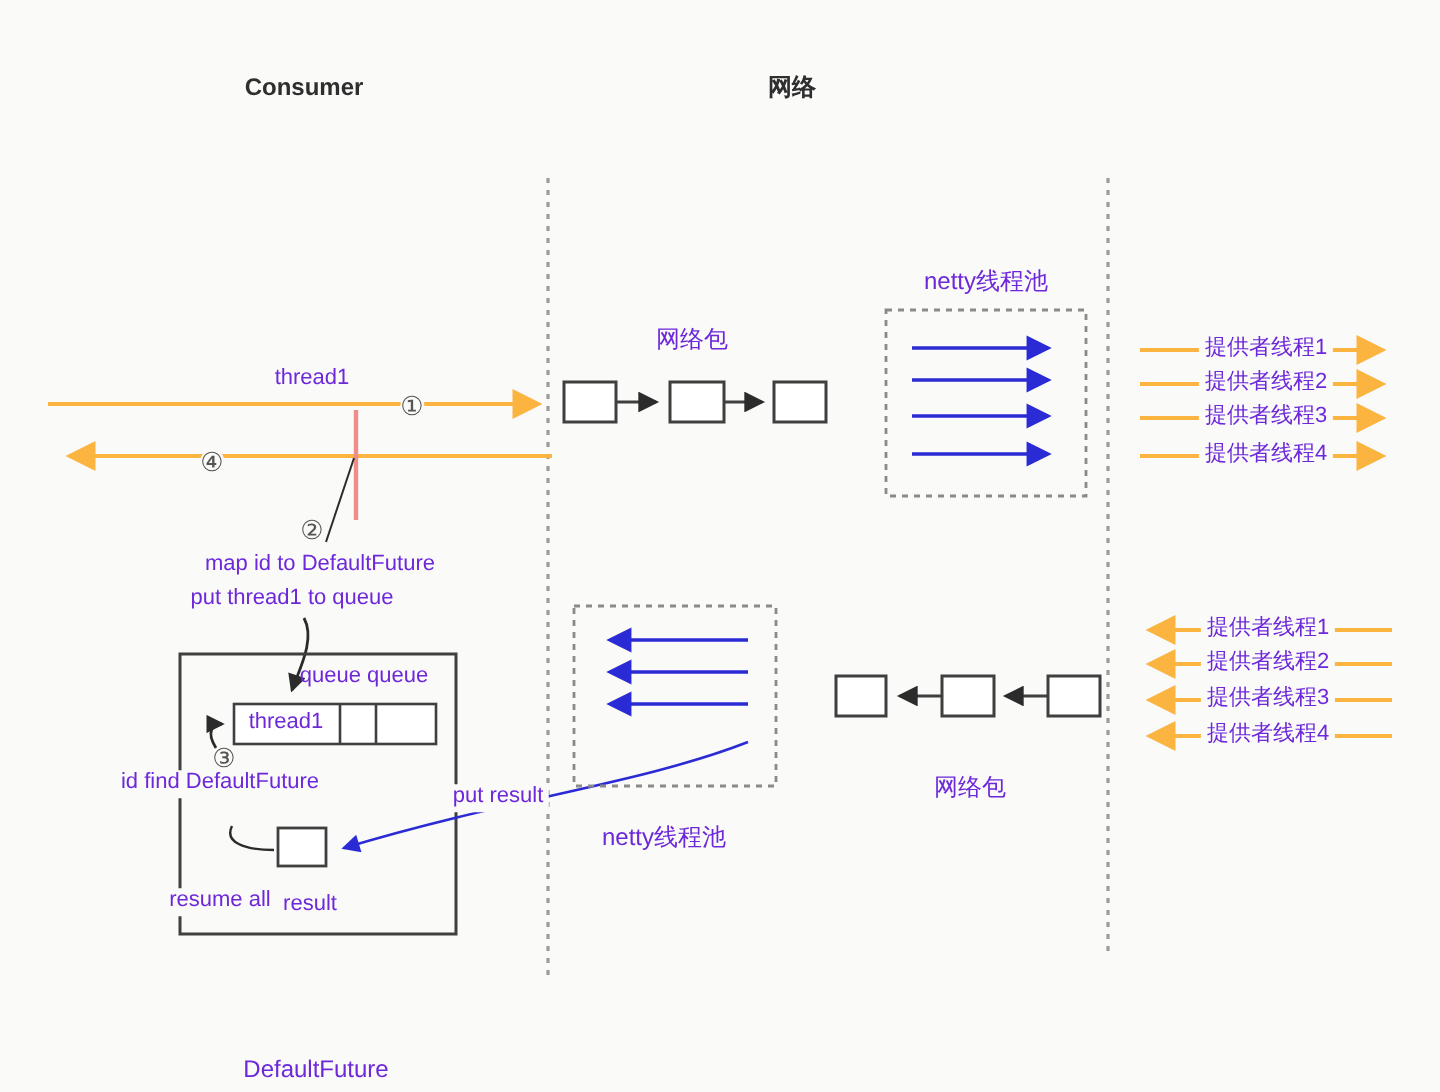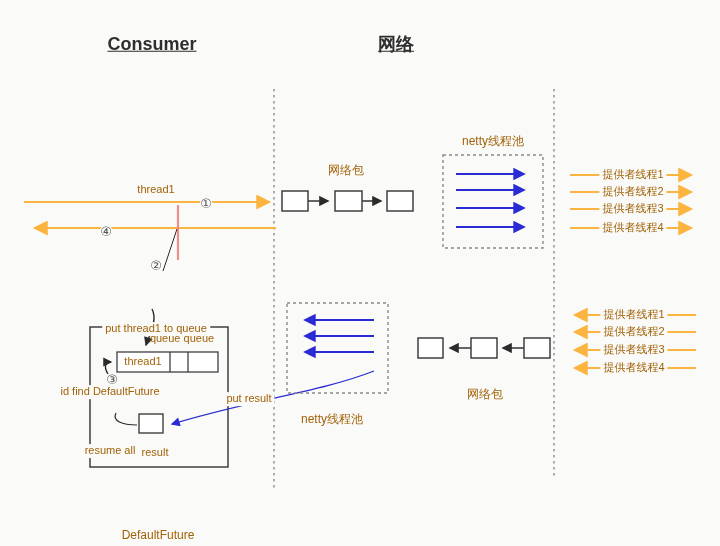--- a/index.html
+++ b/index.html
@@ -4,25 +4,25 @@
 <style>
   * { margin:0; padding:0; box-sizing:border-box; }
   html,body { width:720px; height:546px; }
   body { font-family:"Liberation Sans","DejaVu Sans",sans-serif; }
   #stage {
     position:relative; width:720px; height:546px;
     background:#fafaf9; overflow:hidden;
   }
   #gfx { position:absolute; left:0; top:0; z-index:1; }
   .lbl {
-    position:absolute; z-index:2; color:#a16207;
+    position:absolute; z-index:2; color:#6d28d9;
     white-space:nowrap; transform:translate(-50%,-50%);
     font-size:11px; line-height:1.25;
   }
-  .hdr { font-size:18px; font-weight:600; color:#2e2e2e;text-decoration:underline; }
+  .hdr { font-size:12px; font-weight:600; color:#2e2e2e; }
   .md  { font-size:12px; }
   .bg  { background:#fafaf9; padding:0 3px; }
   .num {
     font-size:13px; color:#555; background:#fafaf9;
     border-radius:50%; line-height:1;
   }
   .cellTxt { font-size:11px; }
 </style>
 </head>
 <body>
@@ -96,21 +96,22 @@
     <line x1="696" y1="368" x2="575" y2="368" stroke="#fbb440" stroke-width="2" marker-end="url(#ah-o)"></line>
   </svg>
 
   <div class="lbl hdr" style="left:152px; top:44px;">Consumer</div>
   <div class="lbl hdr" style="left:396px; top:44px;">网络</div>
 
   <div class="lbl" style="left:156px; top:190px;">thread1</div>
   <div class="lbl num" style="left:206px; top:203px;">①</div>
   <div class="lbl num" style="left:106px; top:231px;">④</div>
   <div class="lbl num" style="left:156px; top:265px;">②</div>
-  <div class="lbl bg" style="left:156px; top:300px;margin-top:29px;">put thread1 to queue</div>
+  <div class="lbl bg" style="left:160px; top:283px;">map id to DefaultFuture</div>
+  <div class="lbl bg" style="left:146px; top:300px;">put thread1 to queue</div>
 
   <div class="lbl" style="left:182px; top:339px;">queue queue</div>
   <div class="lbl cellTxt" style="left:143px; top:362px;">thread1</div>
   <div class="lbl num" style="left:112px; top:379px;">③</div>
   <div class="lbl bg" style="left:110px; top:392px;">id find DefaultFuture</div>
   <div class="lbl bg" style="left:110px; top:407px;margin-top:44px;">resume all</div>
   <div class="lbl bg" style="left:249px; top:399px;">put result</div>
   <div class="lbl" style="left:155px; top:453px;text-align:center;">result</div>
   <div class="lbl md" style="left:158px; top:505px;margin-top:30px;">DefaultFuture</div>
 

